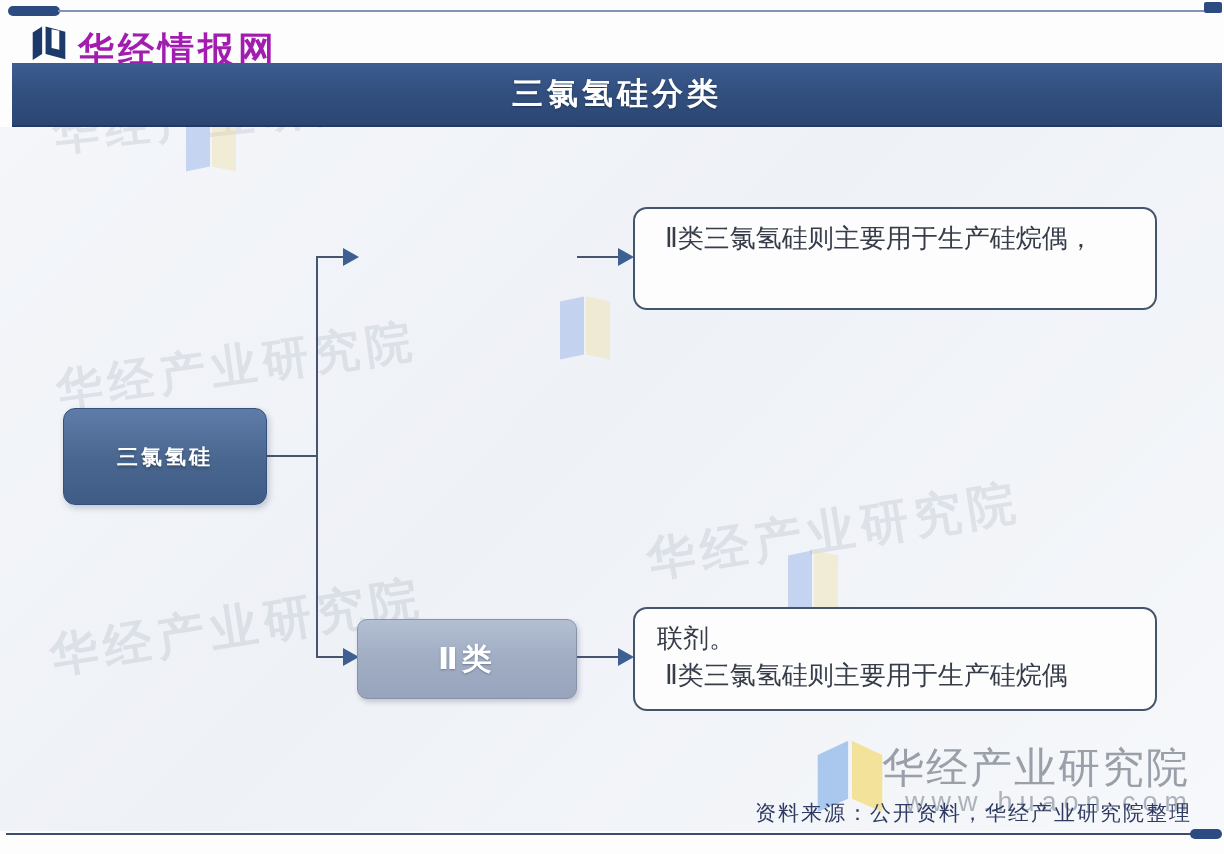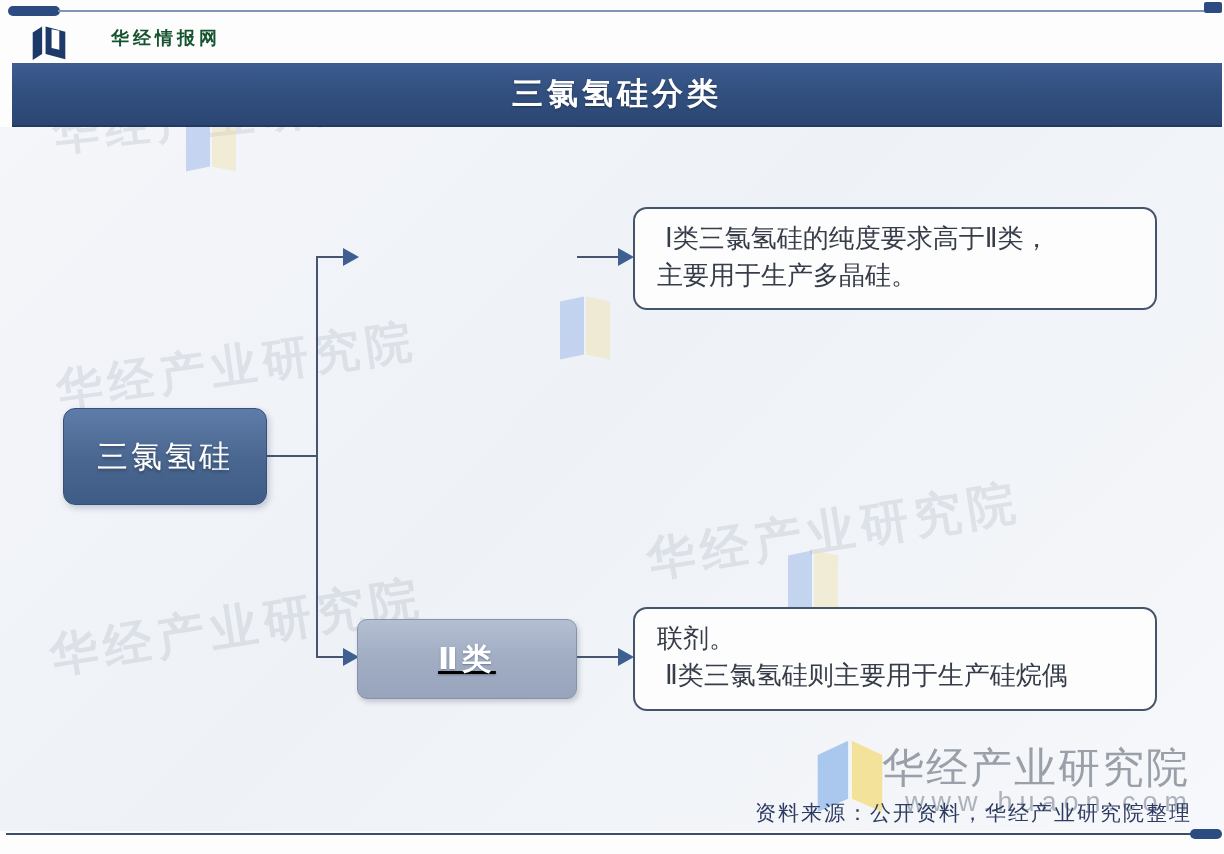--- a/index.html
+++ b/index.html
@@ -10,22 +10,22 @@
   }
   
   .top-pill { position:absolute; left:8px; top:6px; width:52px; height:10px;
     border-radius:5px; background:#2b4b81; }
   .top-line { position:absolute; left:58px; top:10px; width:1146px; height:2px;
     background:#7d96ba; }
   .top-right-block { position:absolute; left:1204px; top:2px; width:18px; height:11px;
     border-radius:2px; background:#2b4b81; }
   
   .brand-icon { position:absolute; left:30px; top:24px; }
-  .brand-text { position:absolute; left:78px; top:26px; font-size:18px; font-weight:bold;
-    color:#14532d; letter-spacing:4px;margin-left:33px; }
+  .brand-text { position:absolute; left:78px; top:26px; font-size:36px; font-weight:bold;
+    color:#a21caf; letter-spacing:4px; }
   .slogan { position:absolute; right:34px; top:30px; font-size:22px; font-weight:bold;
     color:#1c396a; letter-spacing:3px; }
   
   .title-bar { position:absolute; left:12px; top:63px; width:1210px; height:64px;
     background:linear-gradient(180deg,#3d5c90 0%, #32507f 45%, #2b4673 100%);
     z-index:5; display:flex; align-items:center; justify-content:center;
     border-bottom:2px solid #223a61; }
   .title-bar span { color:#ffffff; font-size:31px; font-weight:bold; letter-spacing:4px;
     text-shadow:0 1px 2px rgba(0,0,0,.35); }
   
@@ -43,21 +43,21 @@
   .ln { position:absolute; background:#47566f; z-index:2; }
   .arr { position:absolute; width:0; height:0; z-index:2;
     border-top:9px solid transparent; border-bottom:9px solid transparent;
     border-left:16px solid #3e5f92; }
   
   .root-box { position:absolute; left:63px; top:281px; width:204px; height:97px;
     border-radius:12px; z-index:2;
     background:linear-gradient(180deg,#5e7ca8 0%, #49668f 55%, #3f5c87 100%);
     border:1px solid #35507a; box-shadow:2px 3px 6px rgba(40,60,90,.25);
     display:flex; align-items:center; justify-content:center; }
-  .root-box span { color:#fff; font-size:31px; font-weight:normal; letter-spacing:3px;
+  .root-box span { color:#fff; font-size:21px; font-weight:bold; letter-spacing:3px;
     text-shadow:0 2px 3px rgba(0,0,0,.3); }
   .class-box { position:absolute; left:357px; width:220px; height:79px;
     border-radius:10px; z-index:2;
     background:linear-gradient(180deg,#b4bfd2 0%, #a2aec4 45%, #97a4bc 100%);
     border:1px solid #8793ab; box-shadow:2px 3px 5px rgba(60,75,100,.25);
     display:flex; align-items:center; justify-content:center; }
   .class-box span { color:#fff; font-size:30px; font-weight:bold; letter-spacing:4px;
     text-shadow:0 1px 2px rgba(80,92,115,.6); }
   .desc-box { position:absolute; left:633px; width:524px; z-index:2;
     background:#fdfdfe; border:2px solid #44546a; border-radius:14px;
@@ -127,25 +127,24 @@
     <div class="ln" style="left:577px; top:129px; width:44px; height:2px;"></div>
     <div class="arr" style="left:618px; top:121px;"></div>
     <div class="ln" style="left:577px; top:529px; width:44px; height:2px;"></div>
     <div class="arr" style="left:618px; top:521px;"></div>
 
     <div class="root-box">
       <span>三氯氢硅</span>
     </div>
 
     <div class="desc-box" style="top:80px; height:103px;">
-      <div class="l l1">Ⅰ类三氯氢硅的纯度要求高于Ⅱ类，</div>
-      <div class="l">主要用于生产多晶硅。</div>
+      <div class="l l1">Ⅱ类三氯氢硅则主要用于生产硅烷偶，</div>
     </div>
 
-    <div class="class-box" style="top:492px; height:80px;text-decoration:underline;">
+    <div class="class-box" style="top:492px; height:80px;">
       <span>Ⅱ类</span>
     </div>
     <div class="desc-box" style="top:480px; height:104px;">
       <div class="l">联剂。</div>
       <div class="l l1">Ⅱ类三氯氢硅则主要用于生产硅烷偶</div>
     </div>
 
     <svg class="f-icon" width="76" height="78" viewBox="0 0 80 80">
       <polygon points="6,20 38,5 38,66 6,80" fill="#aac7ee"></polygon>
       <polygon points="42,5 74,20 74,80 42,66" fill="#f3e39a"></polygon>

